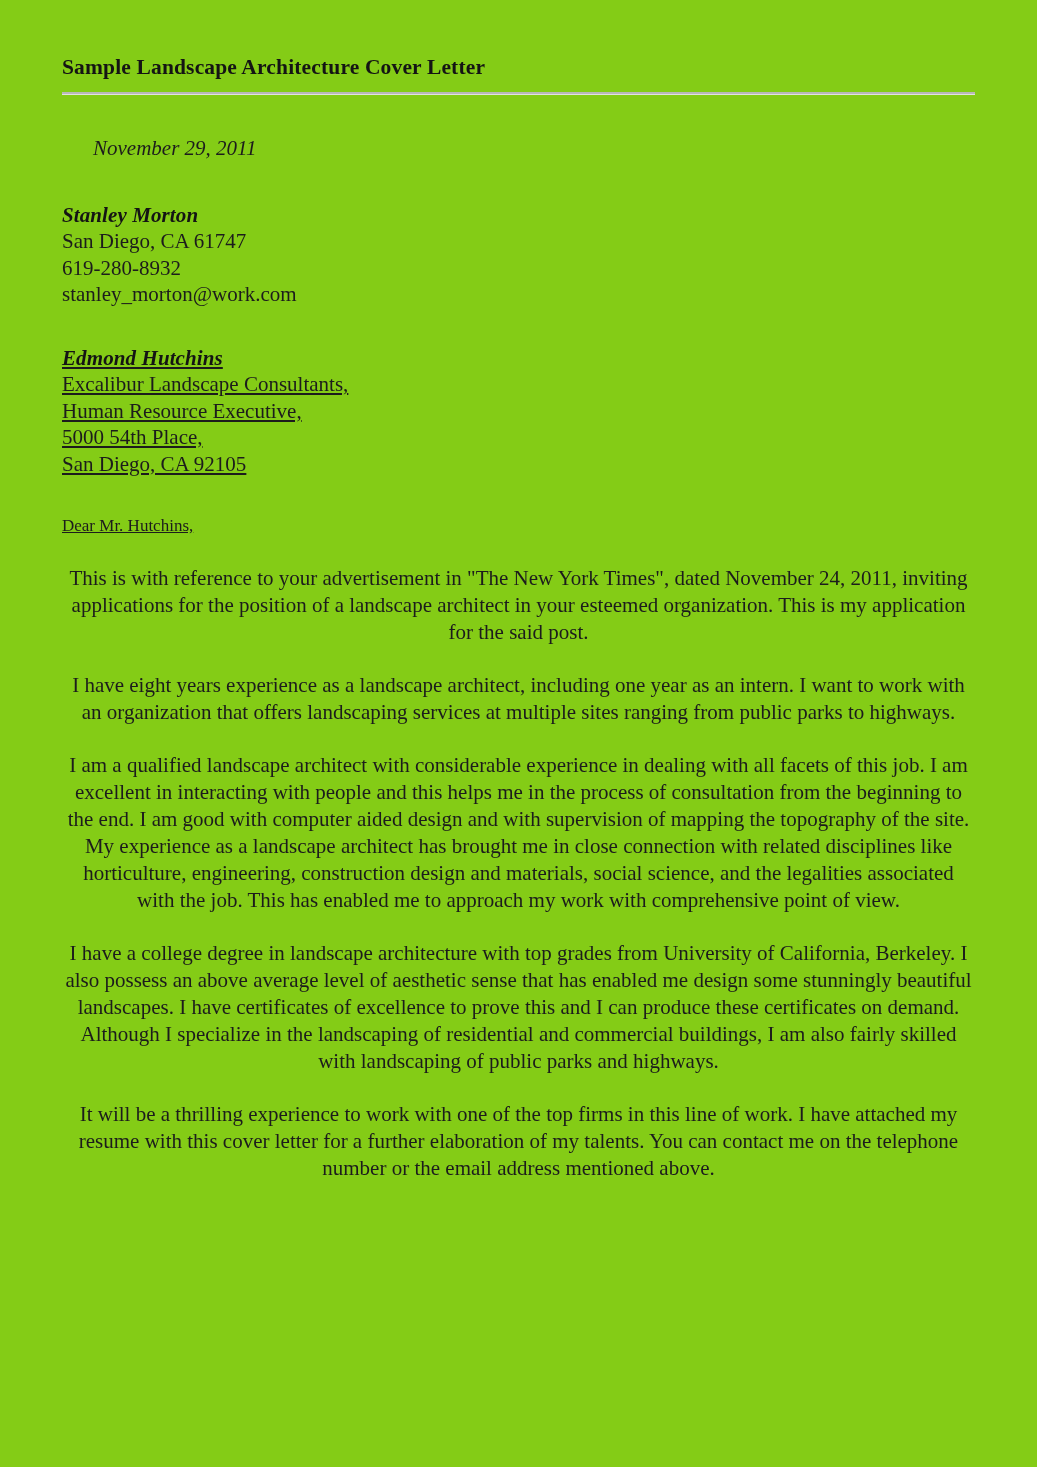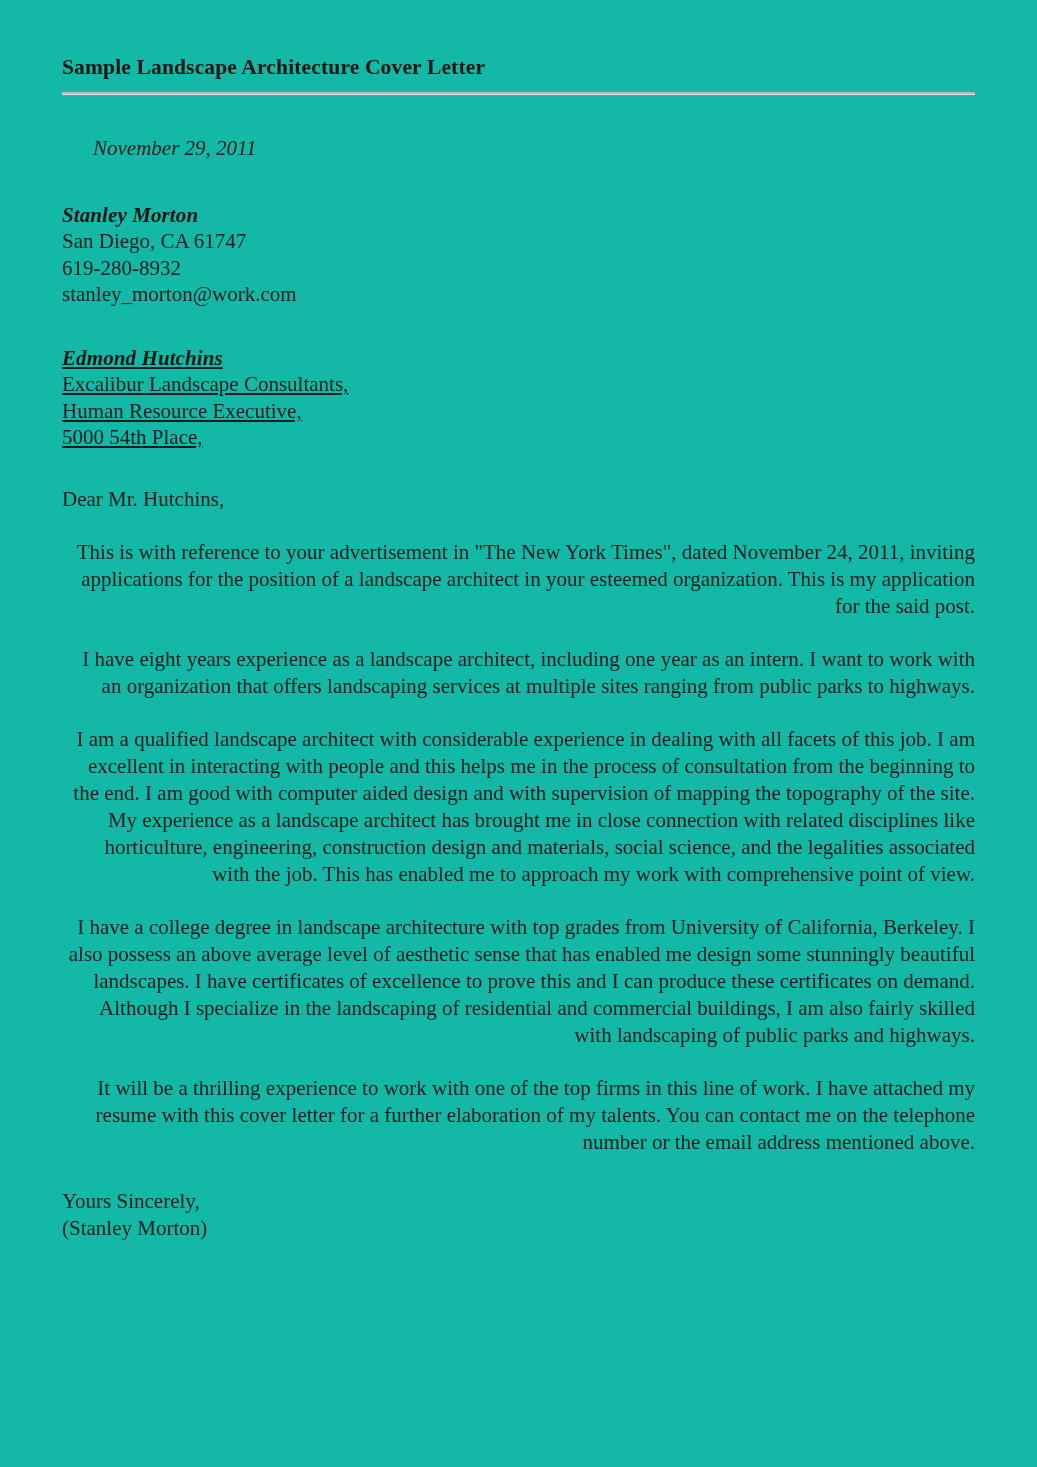--- a/index.html
+++ b/index.html
@@ -13,21 +13,21 @@
     background: #ebebeb;
     font-family: "Liberation Serif", "DejaVu Serif", serif;
     color: #1c1c1c;
     overflow: hidden;
   }
 
   .page {
     position: relative;
     width: 1037px;
     height: 1467px;
-    background: #14b8a6;
+    background: #84cc16;
     box-sizing: border-box;
     padding: 0;
   }
 
   .content {
     position: absolute;
     left: 62px;
     top: 54px;
     width: 913px;
   }
@@ -77,29 +77,30 @@
     letter-spacing: 0.1px;
     color: #141414;
   }
 
   .addr-line {
     white-space: pre;
   }
 
   .salutation {
     margin-top: 35px;
-    font-size: 21px;
+    font-size: 17px;
     line-height: 27px;
+    text-decoration: underline;
   }
 
   .body-para {
     margin-top: 26px;
     font-size: 21px;
     line-height: 27px;
-    text-align: right;
+    text-align: center;
     width: 913px;
     color: #1c1c1c;
   }
 
   .closing {
     margin-top: 32px;
     font-size: 21px;
     line-height: 27px;
   }
 
@@ -124,33 +125,30 @@
       <div class="addr-line">San Diego, CA 61747</div>
       <div class="addr-line">619-280-8932</div>
       <div class="addr-line">stanley_morton@work.com</div>
     </div>
 
     <div class="address-block recipient">
       <div class="party-name">Edmond Hutchins</div>
       <div class="addr-line">Excalibur Landscape Consultants,</div>
       <div class="addr-line">Human Resource Executive,</div>
       <div class="addr-line">5000 54th Place,</div>
+      <div class="addr-line">San Diego, CA 92105</div>
     </div>
 
     <div class="salutation">Dear Mr. Hutchins,</div>
 
     <p class="body-para">This is with reference to your advertisement in "The New York Times", dated November 24, 2011, inviting applications for the position of a landscape architect in your esteemed organization. This is my application for the said post.</p>
 
     <p class="body-para">I have eight years experience as a landscape architect, including one year as an intern. I want to work with an organization that offers landscaping services at multiple sites ranging from public parks to highways.</p>
 
     <p class="body-para">I am a qualified landscape architect with considerable experience in dealing with all facets of this job. I am excellent in interacting with people and this helps me in the process of consultation from the beginning to the end. I am good with computer aided design and with supervision of mapping the topography of the site. My experience as a landscape architect has brought me in close connection with related disciplines like horticulture, engineering, construction design and materials, social science, and the legalities associated with the job. This has enabled me to approach my work with comprehensive point of view.</p>
 
     <p class="body-para">I have a college degree in landscape architecture with top grades from University of California, Berkeley. I also possess an above average level of aesthetic sense that has enabled me design some stunningly beautiful landscapes. I have certificates of excellence to prove this and I can produce these certificates on demand. Although I specialize in the landscaping of residential and commercial buildings, I am also fairly skilled with landscaping of public parks and highways.</p>
 
     <p class="body-para">It will be a thrilling experience to work with one of the top firms in this line of work. I have attached my resume with this cover letter for a further elaboration of my talents. You can contact me on the telephone number or the email address mentioned above.</p>
 
-    <div class="closing">
-      <div class="closing-line">Yours Sincerely,</div>
-      <div class="closing-line">(Stanley Morton)</div>
-    </div>
 
   </div>
 </div>
 
 </body></html>

